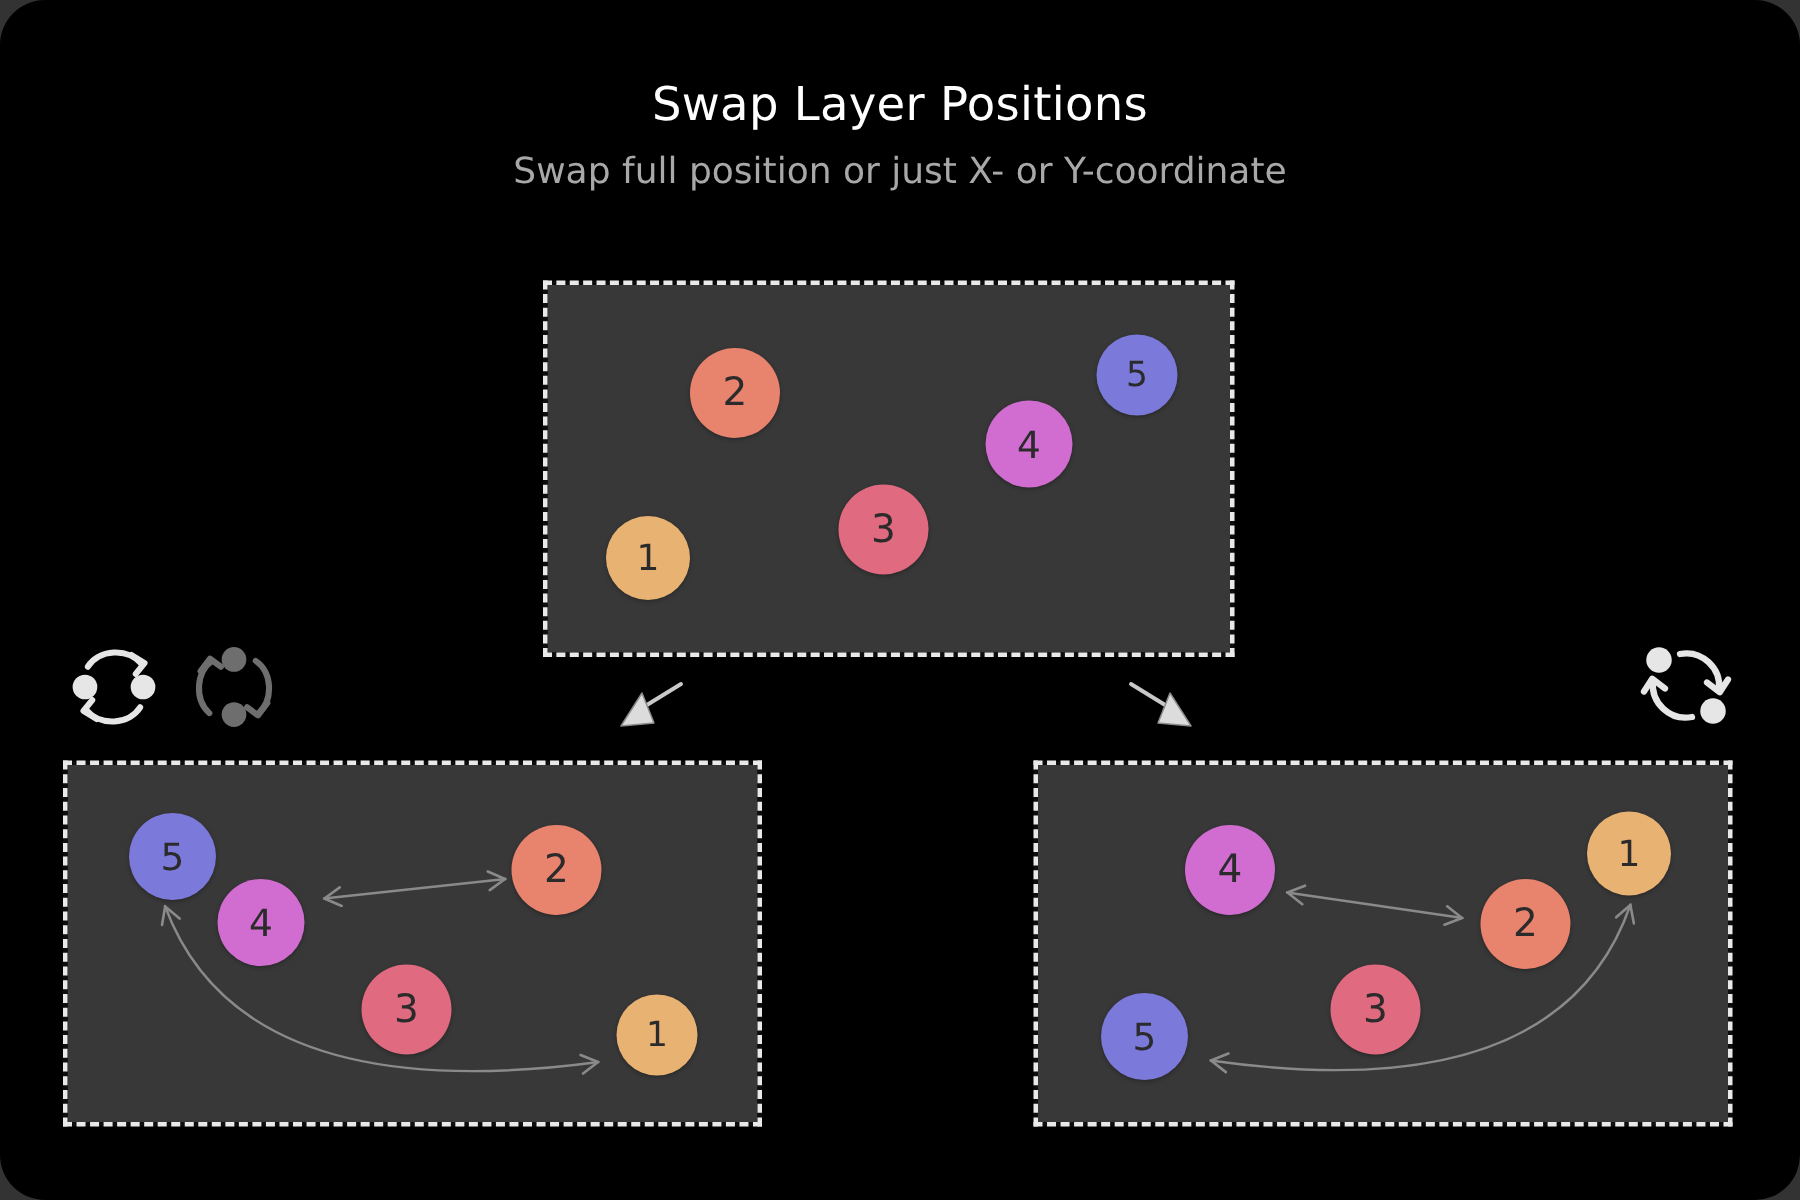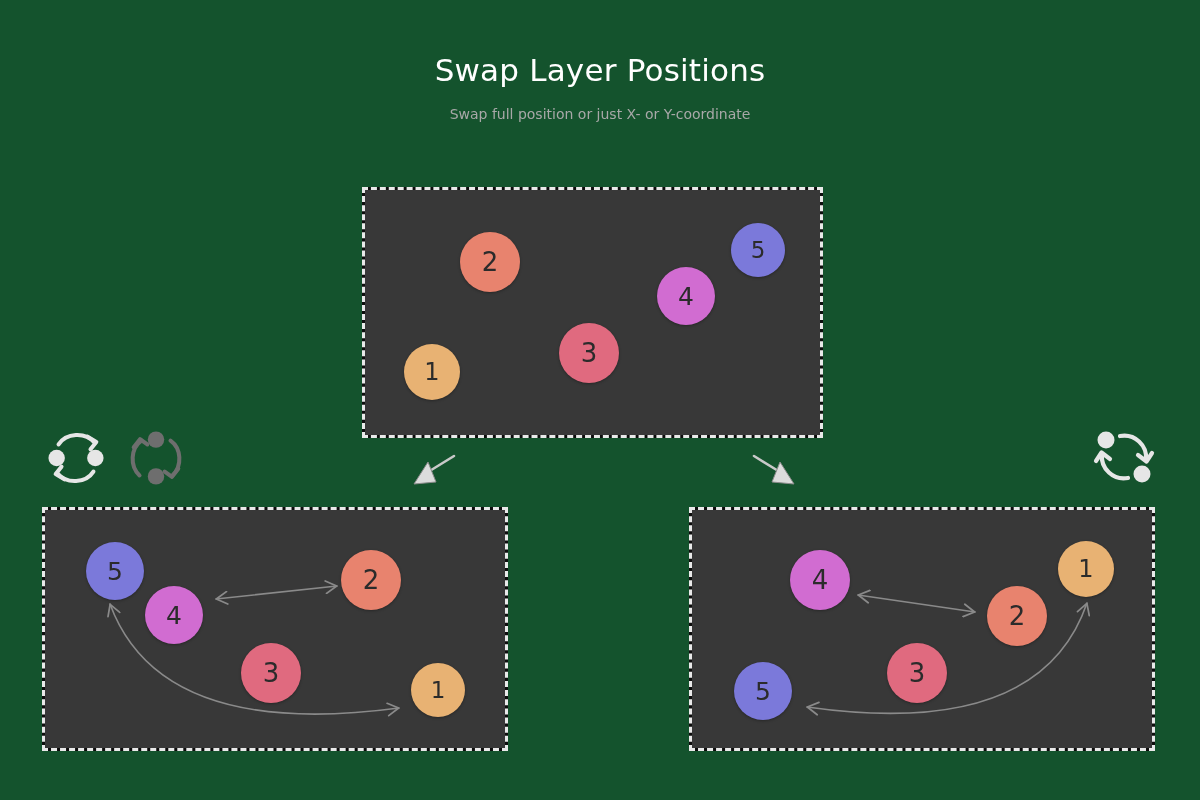--- a/index.html
+++ b/index.html
@@ -12,41 +12,42 @@
     height: 800px;
     overflow: hidden;
     font-family: "DejaVu Sans", "Liberation Sans", sans-serif;
     position: relative;
   }
   #stage {
     position: absolute;
     left: 0; top: 0;
     width: 1200px;
     height: 800px;
-    background: #14532d;
+    background: #000000;
+    border-radius: 30px;
   }
 
   
   #header {
     position: absolute;
     left: 0;
     top: 52px;
     width: 1200px;
     text-align: center;
   }
   #page-title {
     font-size: 31px;
     font-weight: 400;
     color: #ffffff;
     letter-spacing: 0.2px;
     line-height: 36px;
     margin: 0;
   }
   #page-subtitle {
-    font-size: 14px;
+    font-size: 24px;
     font-weight: 400;
     color: #a8a8a8;
     line-height: 24px;
     margin: 14px 0 0 0;
   }
 
   
   .panel {
     position: absolute;
     background: #383838;

